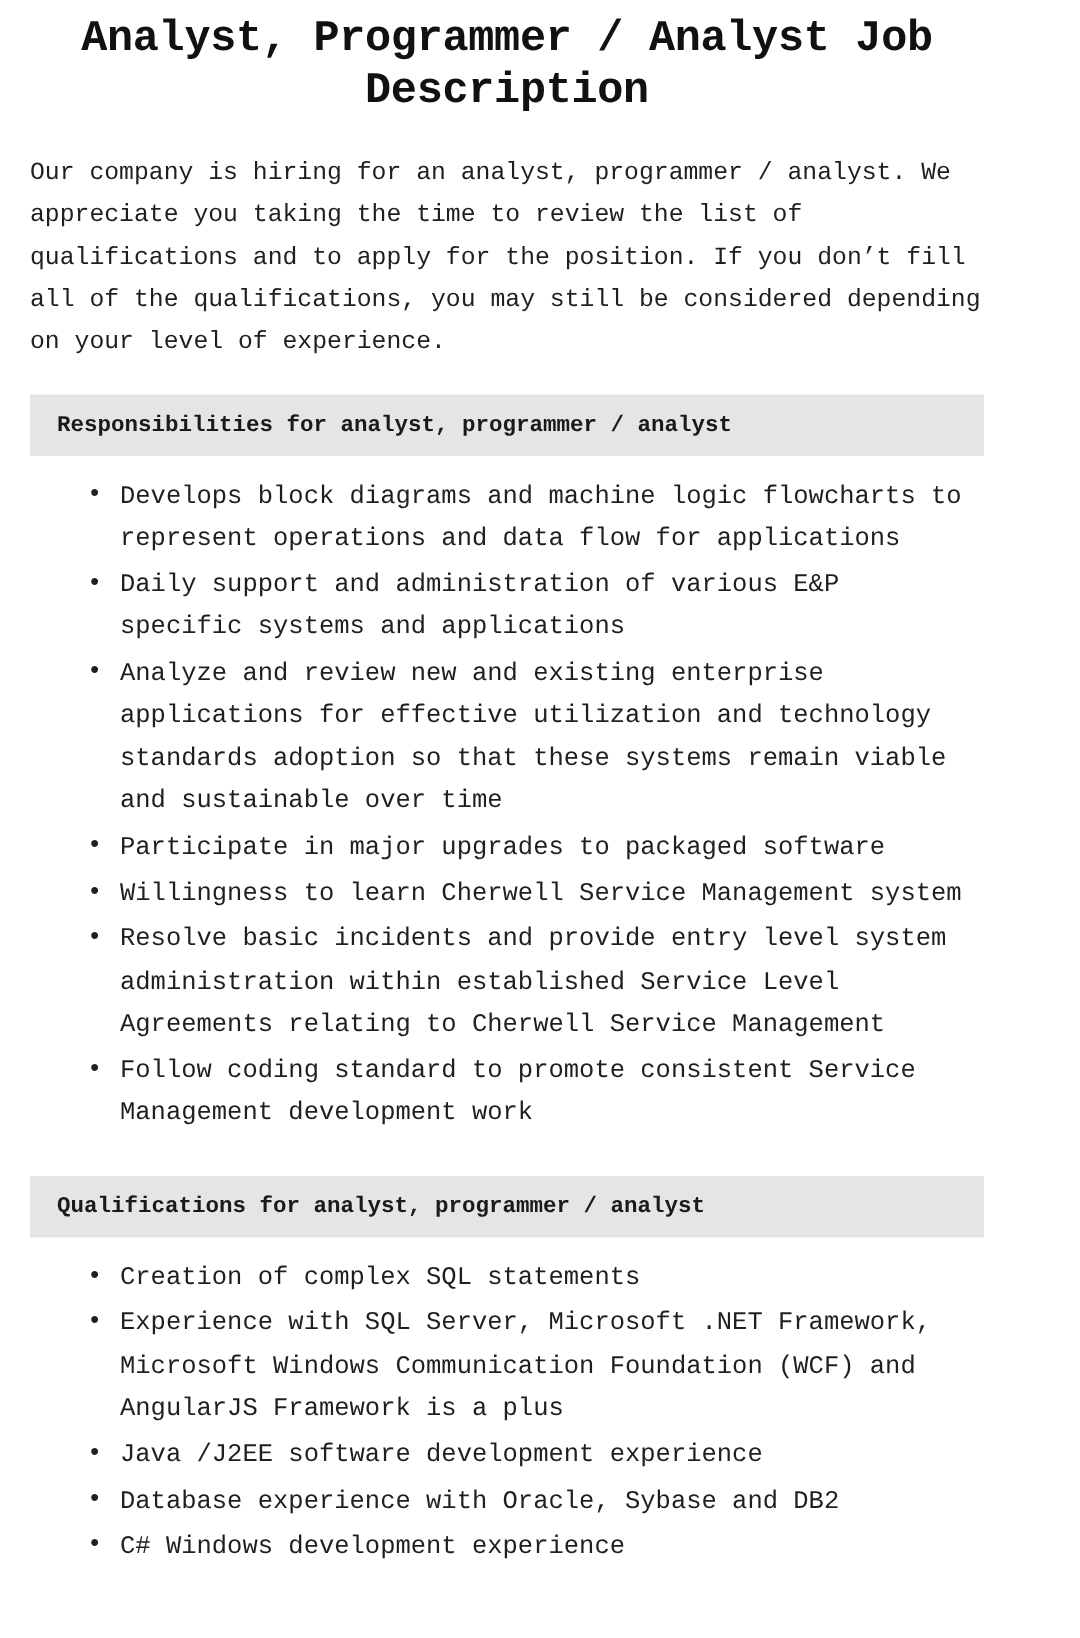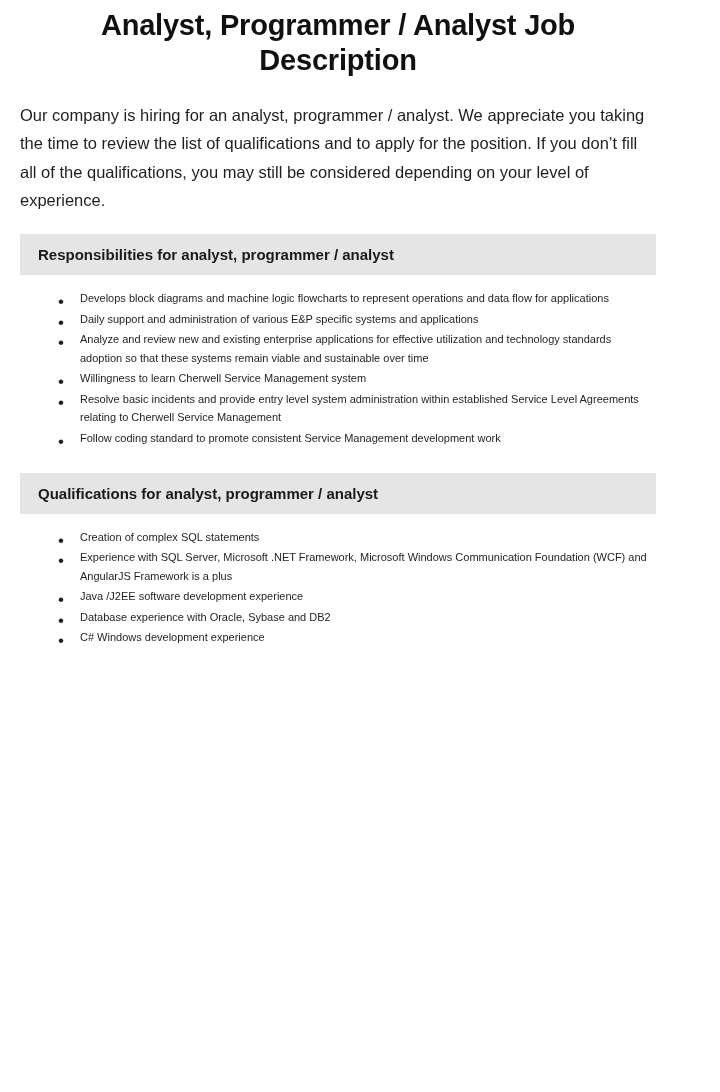--- a/index.html
+++ b/index.html
@@ -11,20 +11,21 @@
     width: 720px;
     min-height: 1092px;
     font-family: "Liberation Sans", sans-serif;
     color: #1a1a1a;
     -webkit-font-smoothing: antialiased;
   }
   .page {
     width: 676px;
     box-sizing: border-box;
     padding: 0 20px 10px 20px;
+    font-family: Liberation Mono, monospace;
   }
   .doc-title {
     font-size: 29px;
     line-height: 1.22;
     font-weight: bold;
     text-align: center;
     color: #111111;
     margin: 8px 24px 22px 24px;
     letter-spacing: -0.2px;
   }
@@ -46,21 +47,21 @@
   .section-block {
     margin-bottom: 26px;
   }
   ul.bullets {
     list-style: none;
     margin: 0;
     padding: 0 8px 0 38px;
   }
   ul.bullets li {
     position: relative;
-    font-size: 11px;
+    font-size: 17px;
     line-height: 1.68;
     color: #1f1f1f;
     margin-bottom: 2px;
     padding-left: 22px;
   }
   ul.bullets li::before {
     content: "\2022";
     position: absolute;
     left: 0;
     top: -1px;
@@ -76,20 +77,21 @@
   <h1 class="doc-title">Analyst, Programmer / Analyst Job Description</h1>
 
   <p class="intro">Our company is hiring for an analyst, programmer / analyst. We appreciate you taking the time to review the list of qualifications and to apply for the position. If you don’t fill all of the qualifications, you may still be considered depending on your level of experience.</p>
 
   <div class="section-block">
     <div class="section-header">Responsibilities for analyst, programmer / analyst</div>
     <ul class="bullets">
       <li>Develops block diagrams and machine logic flowcharts to represent operations and data flow for applications</li>
       <li>Daily support and administration of various E&amp;P specific systems and applications</li>
       <li>Analyze and review new and existing enterprise applications for effective utilization and technology standards adoption so that these systems remain viable and sustainable over time</li>
+      <li>Participate in major upgrades to packaged software</li>
       <li>Willingness to learn Cherwell Service Management system</li>
       <li>Resolve basic incidents and provide entry level system administration within established Service Level Agreements relating to Cherwell Service Management</li>
       <li>Follow coding standard to promote consistent Service Management development work</li>
     </ul>
   </div>
 
   <div class="section-block">
     <div class="section-header">Qualifications for analyst, programmer / analyst</div>
     <ul class="bullets">
       <li>Creation of complex SQL statements</li>

